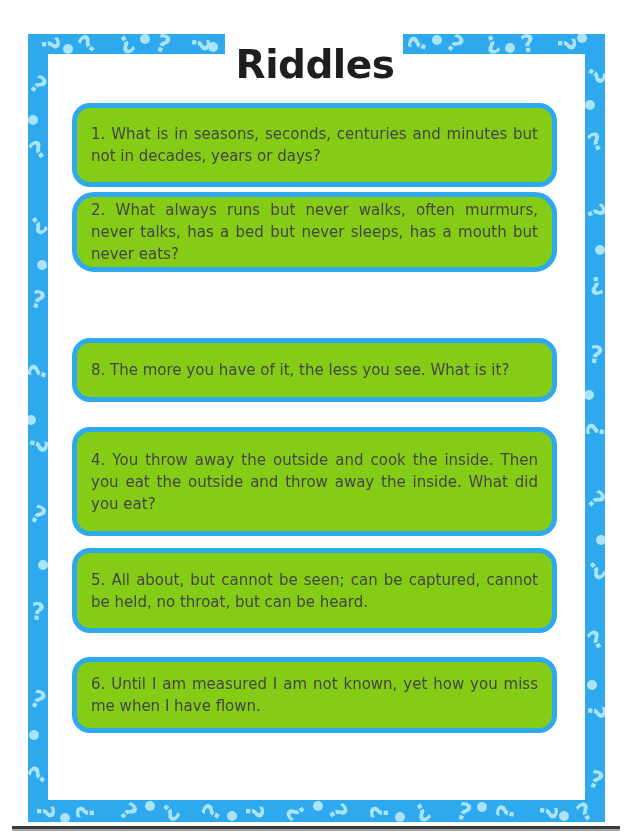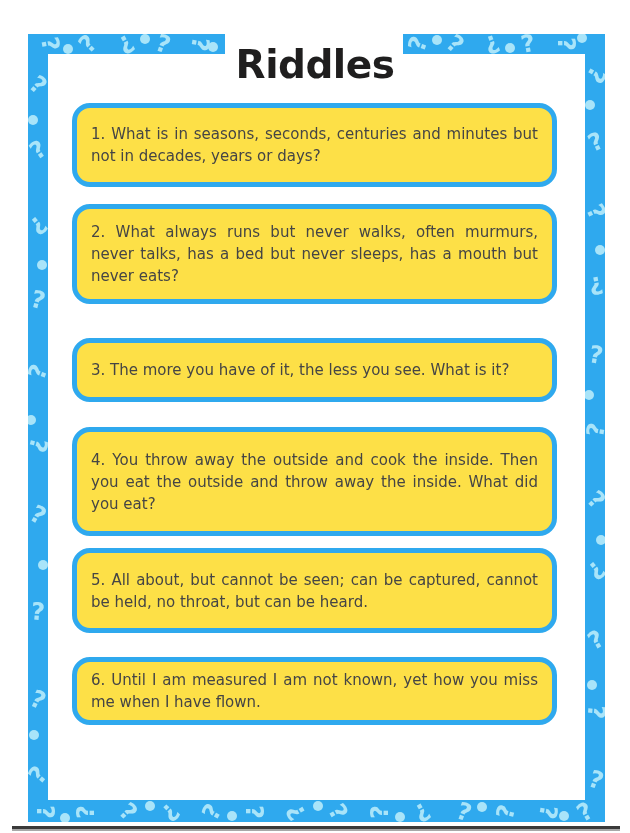--- a/index.html
+++ b/index.html
@@ -18,37 +18,37 @@
     color:#1F1E1E;
     letter-spacing:-0.5px;
     z-index:2;
   }
   .riddle-card{
     position:absolute;
     left:72px;width:485px;
     box-sizing:border-box;
     border:5px solid #2FA9EE;
     border-radius:18px;
-    background:#fde047;
+    background:#84cc16;
     display:flex;align-items:center;
     padding:0 14px;
     z-index:1;
   }
   .riddle-card .riddle-text{
     display:block;width:100%;
     font-size:15px;line-height:22px;
     color:#454545;
     text-align:justify;
   }
   .card-1{top:103px;height:84px;}
-  .card-2{top:204px;height:100px;}
+  .card-2{top:192px;height:80px;border-radius:22px;}
   .card-3{top:338px;height:64px;}
   .card-4{top:427px;height:109px;}
   .card-5{top:548px;height:85px;align-items:center;}
-  .card-6{top:657px;height:68px;}
+  .card-6{top:657px;height:76px;}
 </style>
 </head>
 <body>
 
 <svg class="frame-svg" width="630" height="833" viewBox="0 0 630 833">
   <defs>
     <clipPath id="bandclip">
       <rect x="28" y="34" width="197" height="20"></rect>
       <rect x="403" y="34" width="202" height="20"></rect>
       <rect x="28" y="34" width="20" height="788"></rect>
@@ -149,21 +149,21 @@
 
 <h1 class="page-title">Riddles</h1>
 
 <div class="riddle-card card-1">
   <span class="riddle-text">1. What is in seasons, seconds, centuries and minutes but not in decades, years or days?</span>
 </div>
 <div class="riddle-card card-2">
   <span class="riddle-text">2. What always runs but never walks, often murmurs, never talks, has a bed but never sleeps, has a mouth but never eats?</span>
 </div>
 <div class="riddle-card card-3">
-  <span class="riddle-text">3. The more you have of it, the less you see. What is it?</span>
+  <span class="riddle-text">8. The more you have of it, the less you see. What is it?</span>
 </div>
 <div class="riddle-card card-4">
   <span class="riddle-text">4. You throw away the outside and cook the inside. Then you eat the outside and throw away the inside. What did you eat?</span>
 </div>
 <div class="riddle-card card-5">
   <span class="riddle-text">5. All about, but cannot be seen; can be captured, cannot be held, no throat, but can be heard.</span>
 </div>
 <div class="riddle-card card-6">
   <span class="riddle-text">6. Until I am measured I am not known, yet how you miss me when I have flown.</span>
 </div>

